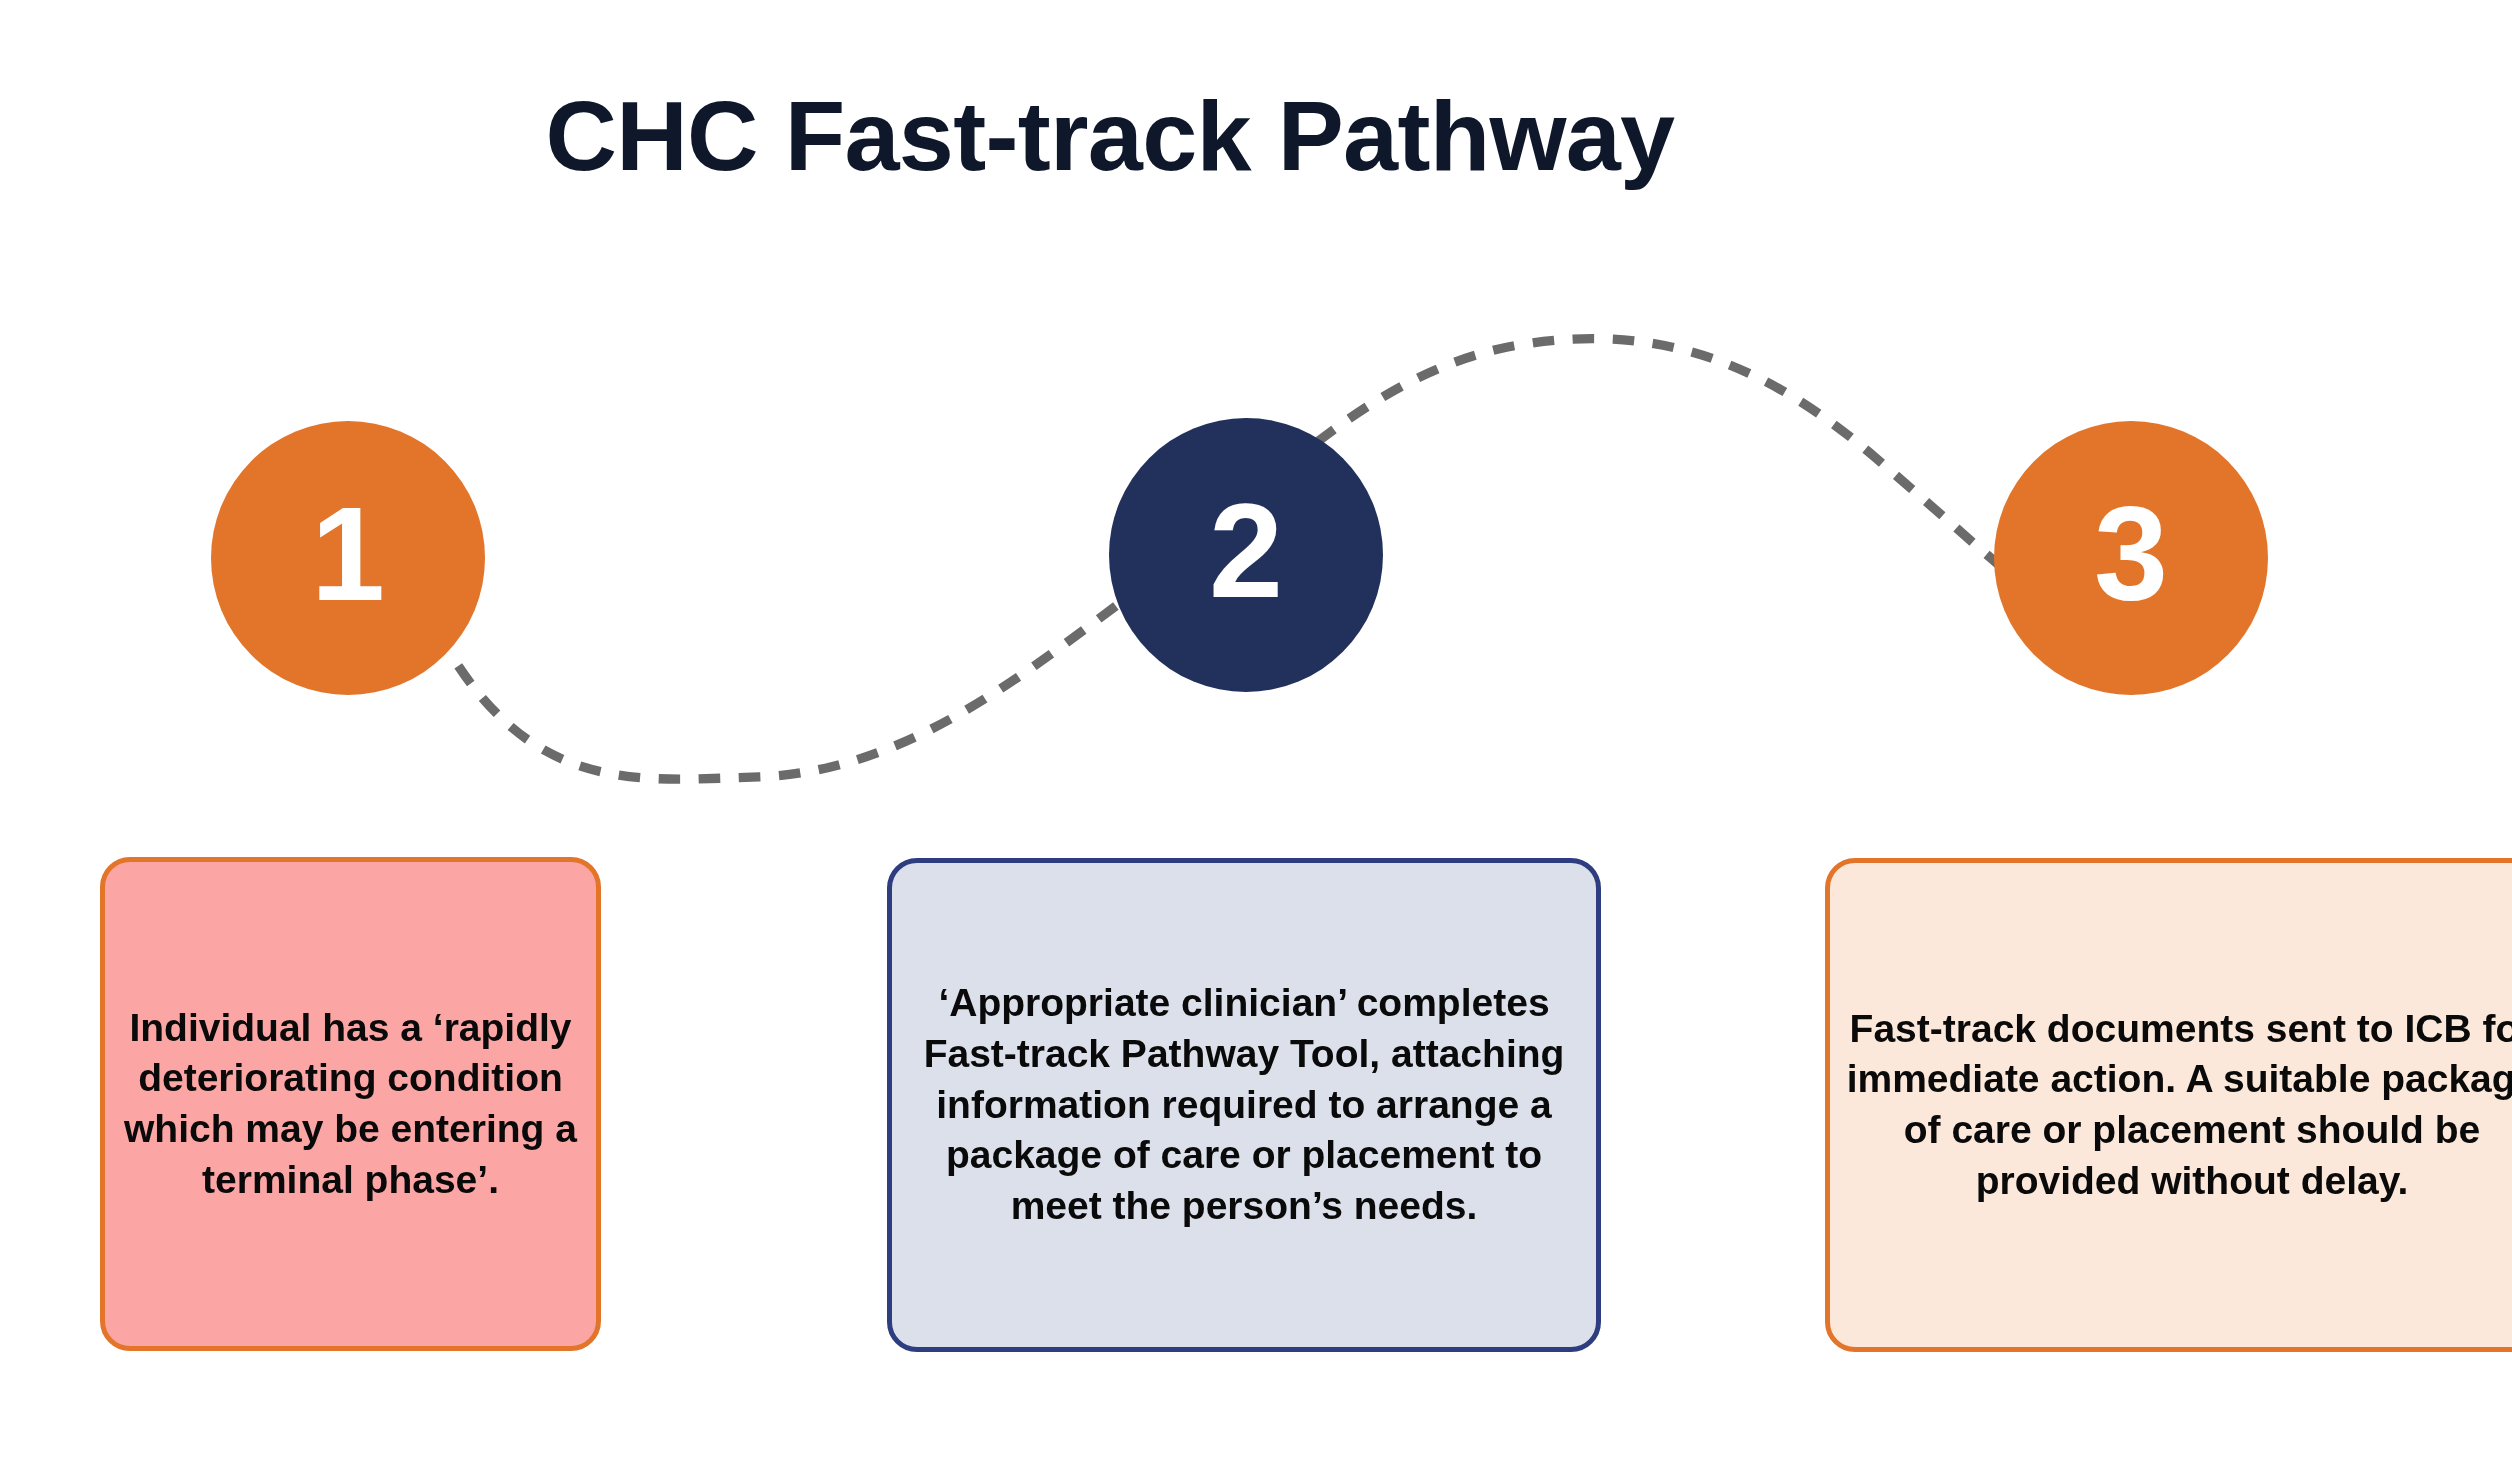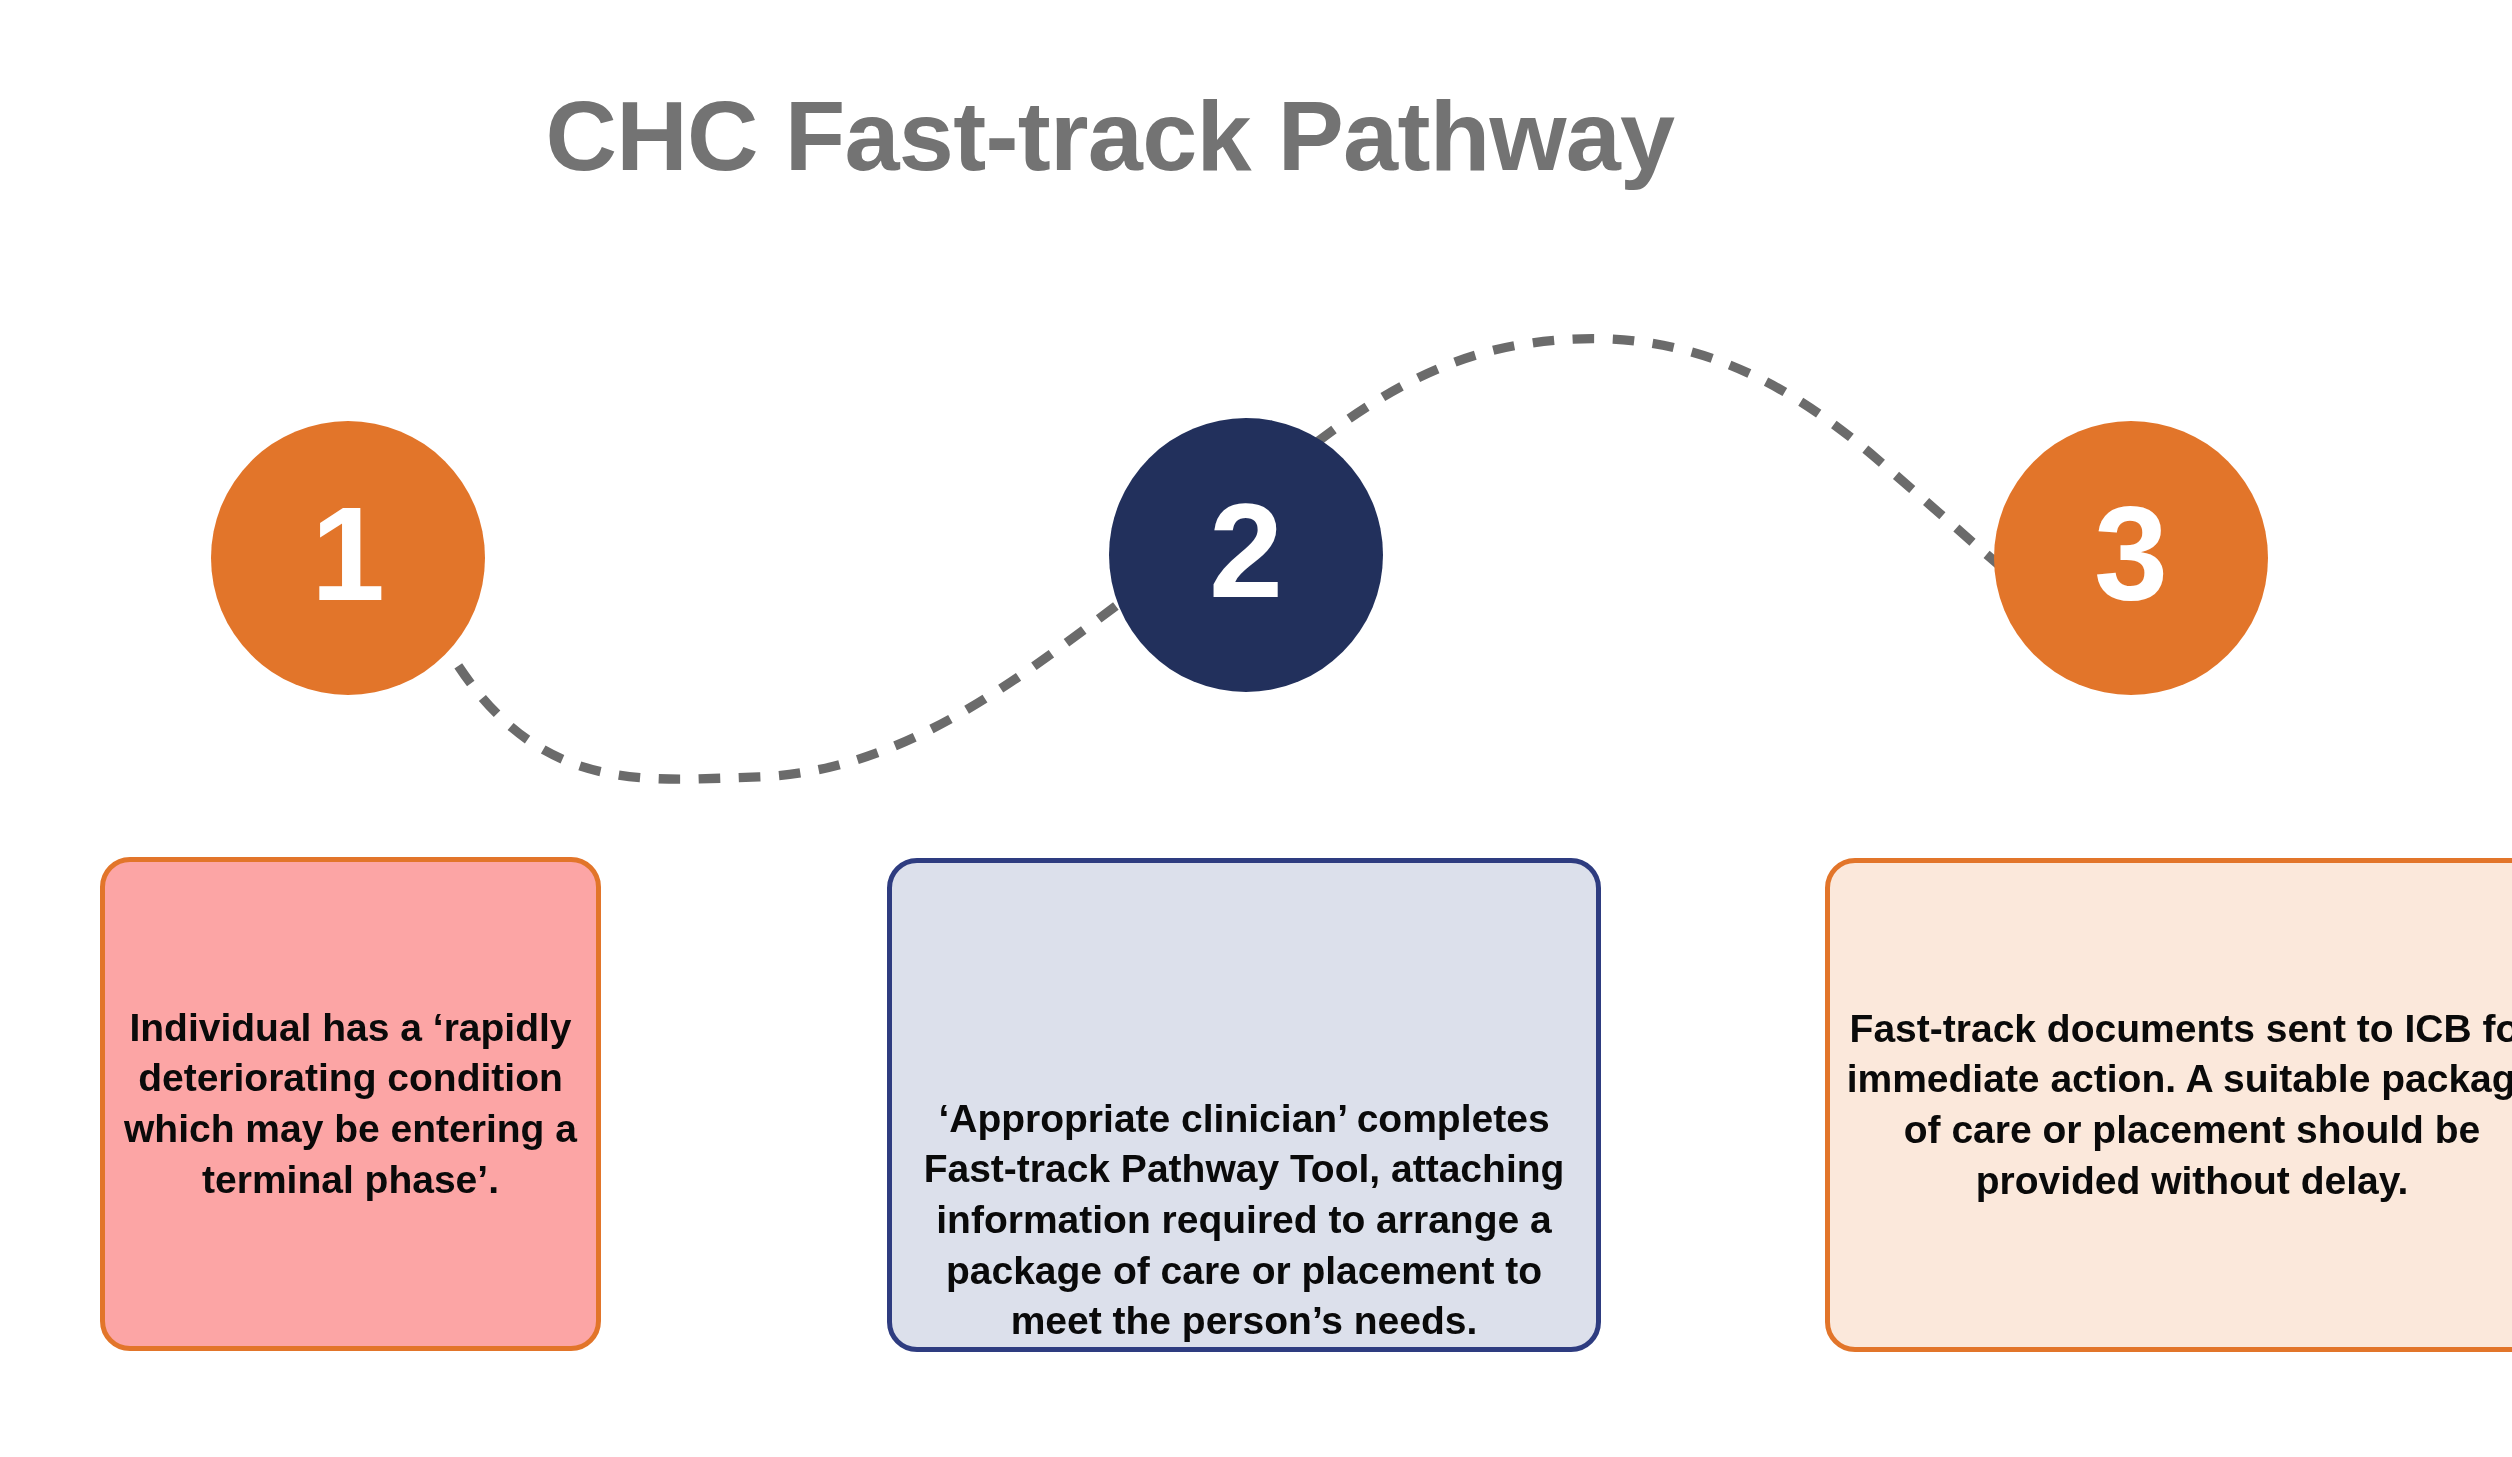--- a/index.html
+++ b/index.html
@@ -22,21 +22,21 @@
   
   #page-title {
     position: absolute;
     left: 0;
     top: 79px;
     width: 2220px;
     text-align: center;
     font-size: 99px;
     font-weight: bold;
     letter-spacing: -0.7px;
-    color: #737373;
+    color: #0f172a;
     line-height: 1.15;
     white-space: nowrap;
   }
 
   
   #connector-svg {
     position: absolute;
     left: 0;
     top: 0;
     width: 2512px;
@@ -92,21 +92,20 @@
     background: #fca5a5;
     border-color: #E2752A;
     font-size: 39px;
   }
   #desc-box-2 {
     left: 887px; top: 858px;
     width: 714px; height: 494px;
     background: #DCE0EB;
     border-color: #2E3C80;
     font-size: 39px;
-    align-items: flex-end;
   }
   #desc-box-3 {
     left: 1825px; top: 858px;
     width: 734px; height: 494px;
     background: #FBE8DB;
     border-color: #E2752A;
     font-size: 39px;
   }
 </style>
 </head>

